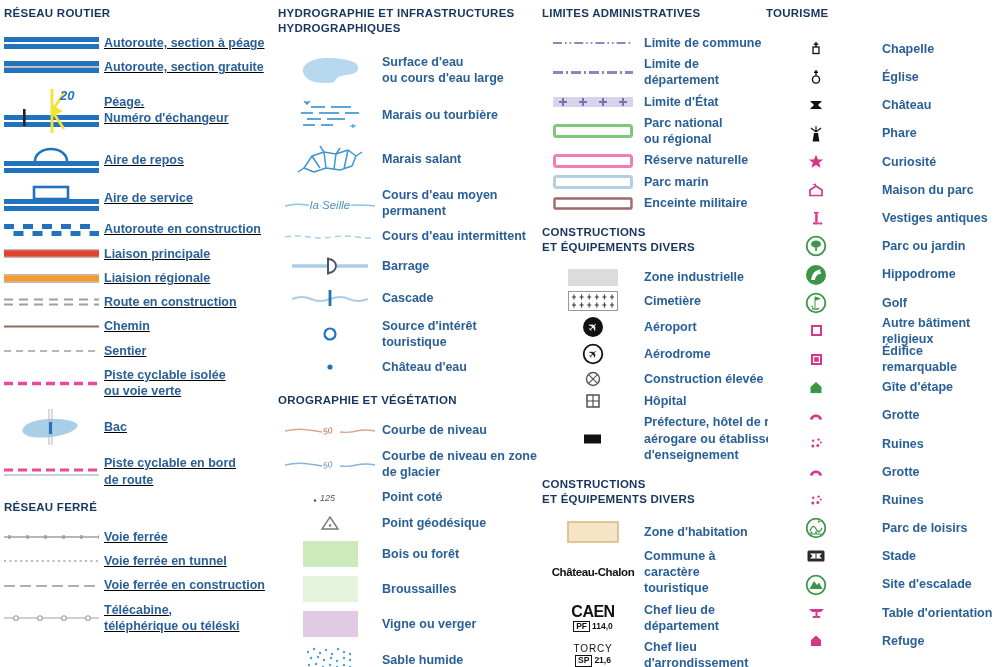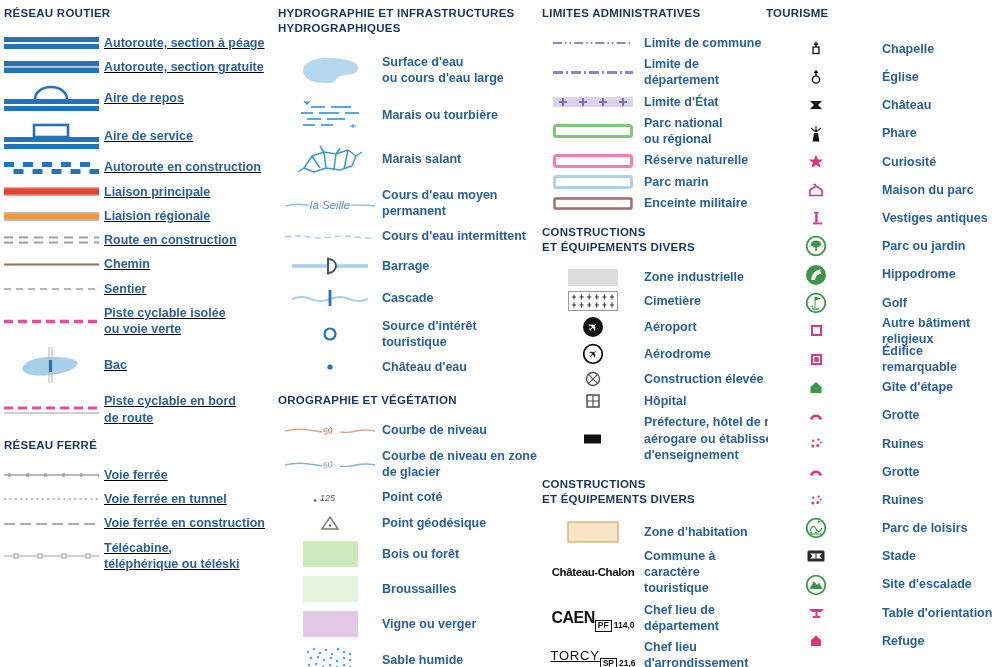--- a/index.html
+++ b/index.html
@@ -14,24 +14,24 @@
   .row{display:flex;align-items:center;}
   .col-0 .row{margin-bottom:8px;text-decoration:underline;}
   .col-1 .row{margin-bottom:9px;}
   .col-2 .row{margin-bottom:5px;}
   .col-3 .row{height:28.2px;margin-bottom:0;gap:16px;}
   .icon-cell{flex:none;display:flex;align-items:center;justify-content:center;}
   .col-0 .icon-cell{justify-content:flex-start;}
   .label{color:#2a6097;font-size:12.5px;font-weight:600;line-height:1.3;white-space:pre-line;}
   .label.clip{white-space:pre;overflow:hidden;width:124px;}
   .city-name{font-weight:800;font-size:11.5px;color:#111;letter-spacing:-.4px;}
-  .city-block{display:flex;flex-direction:row;align-items:center;}
+  .city-block{display:flex;flex-direction:column;align-items:center;}
   .city-main{font-weight:900;font-size:16px;letter-spacing:-.5px;color:#111;line-height:1;}
-  .city-main.thin{font-weight:400;font-size:13px;letter-spacing:.8px;text-decoration:underline;}
-  .city-sub{display:flex;align-items:flex-start;gap:2px;margin-top:16px;}
+  .city-main.thin{font-weight:400;font-size:10px;letter-spacing:.8px;}
+  .city-sub{display:flex;align-items:flex-start;gap:2px;margin-top:1px;}
   .city-badge{border:1.5px solid #111;font-weight:800;font-size:8.5px;line-height:1.15;
               padding:0 2px;color:#111;}
   .city-val{font-size:8.5px;color:#111;font-weight:600;}
   svg{display:block;}
 </style>
 </head>
 <body>
 
 <div id="legend">
     <div class="column col-0" style="left: 4px; width: 268px;">
@@ -48,20 +48,35 @@
         </div>
         <div class="row">
           <div class="icon-cell" style="width: 100px;">
             <svg width="95" height="16" viewBox="0 0 95 16" xmlns="http://www.w3.org/2000/svg">
               <rect y="2" width="95" height="5" fill="#2173bd"></rect>
               <rect y="9" width="95" height="5" fill="#2173bd"></rect>
               <rect y="7.4" width="95" height="1.3" fill="#9aa0a6"></rect>
             </svg>
           </div>
           <div class="label">Autoroute, section gratuite</div>
+        </div>
+        <div class="row">
+          <div class="icon-cell" style="width: 100px;">
+            <svg width="95" height="54" viewBox="0 0 95 54" xmlns="http://www.w3.org/2000/svg">
+              <rect y="32" width="95" height="5" fill="#2173bd"></rect>
+              <rect y="39" width="95" height="5" fill="#2173bd"></rect>
+              <rect x="19" y="26" width="2.6" height="17" fill="#222"></rect>
+              <path d="M48,6 V50" stroke="#f2e23a" stroke-width="2.8"></path>
+              <path d="M60,10 L48,28 L60,46" stroke="#f2e23a" stroke-width="2.8" fill="none"></path>
+              <polygon points="48,22 59,28 48,34" fill="#f2e23a"></polygon>
+              <text x="56" y="17" font-size="13" font-weight="bold" font-style="italic" fill="#2173bd">20</text>
+            </svg>
+          </div>
+          <div class="label">Péage.
+Numéro d'échangeur</div>
         </div>
         <div class="row">
           <div class="icon-cell" style="width: 100px;">
             <svg width="95" height="30" viewBox="0 0 95 30" xmlns="http://www.w3.org/2000/svg">
               <rect y="16" width="95" height="5" fill="#2173bd"></rect>
               <rect y="23" width="95" height="5" fill="#2173bd"></rect>
               <path d="M31,16 A16,12 0 0 1 63,16" fill="#fff" stroke="#2173bd" stroke-width="2.6"></path>
             </svg>
           </div>
           <div class="label">Aire de repos</div>

